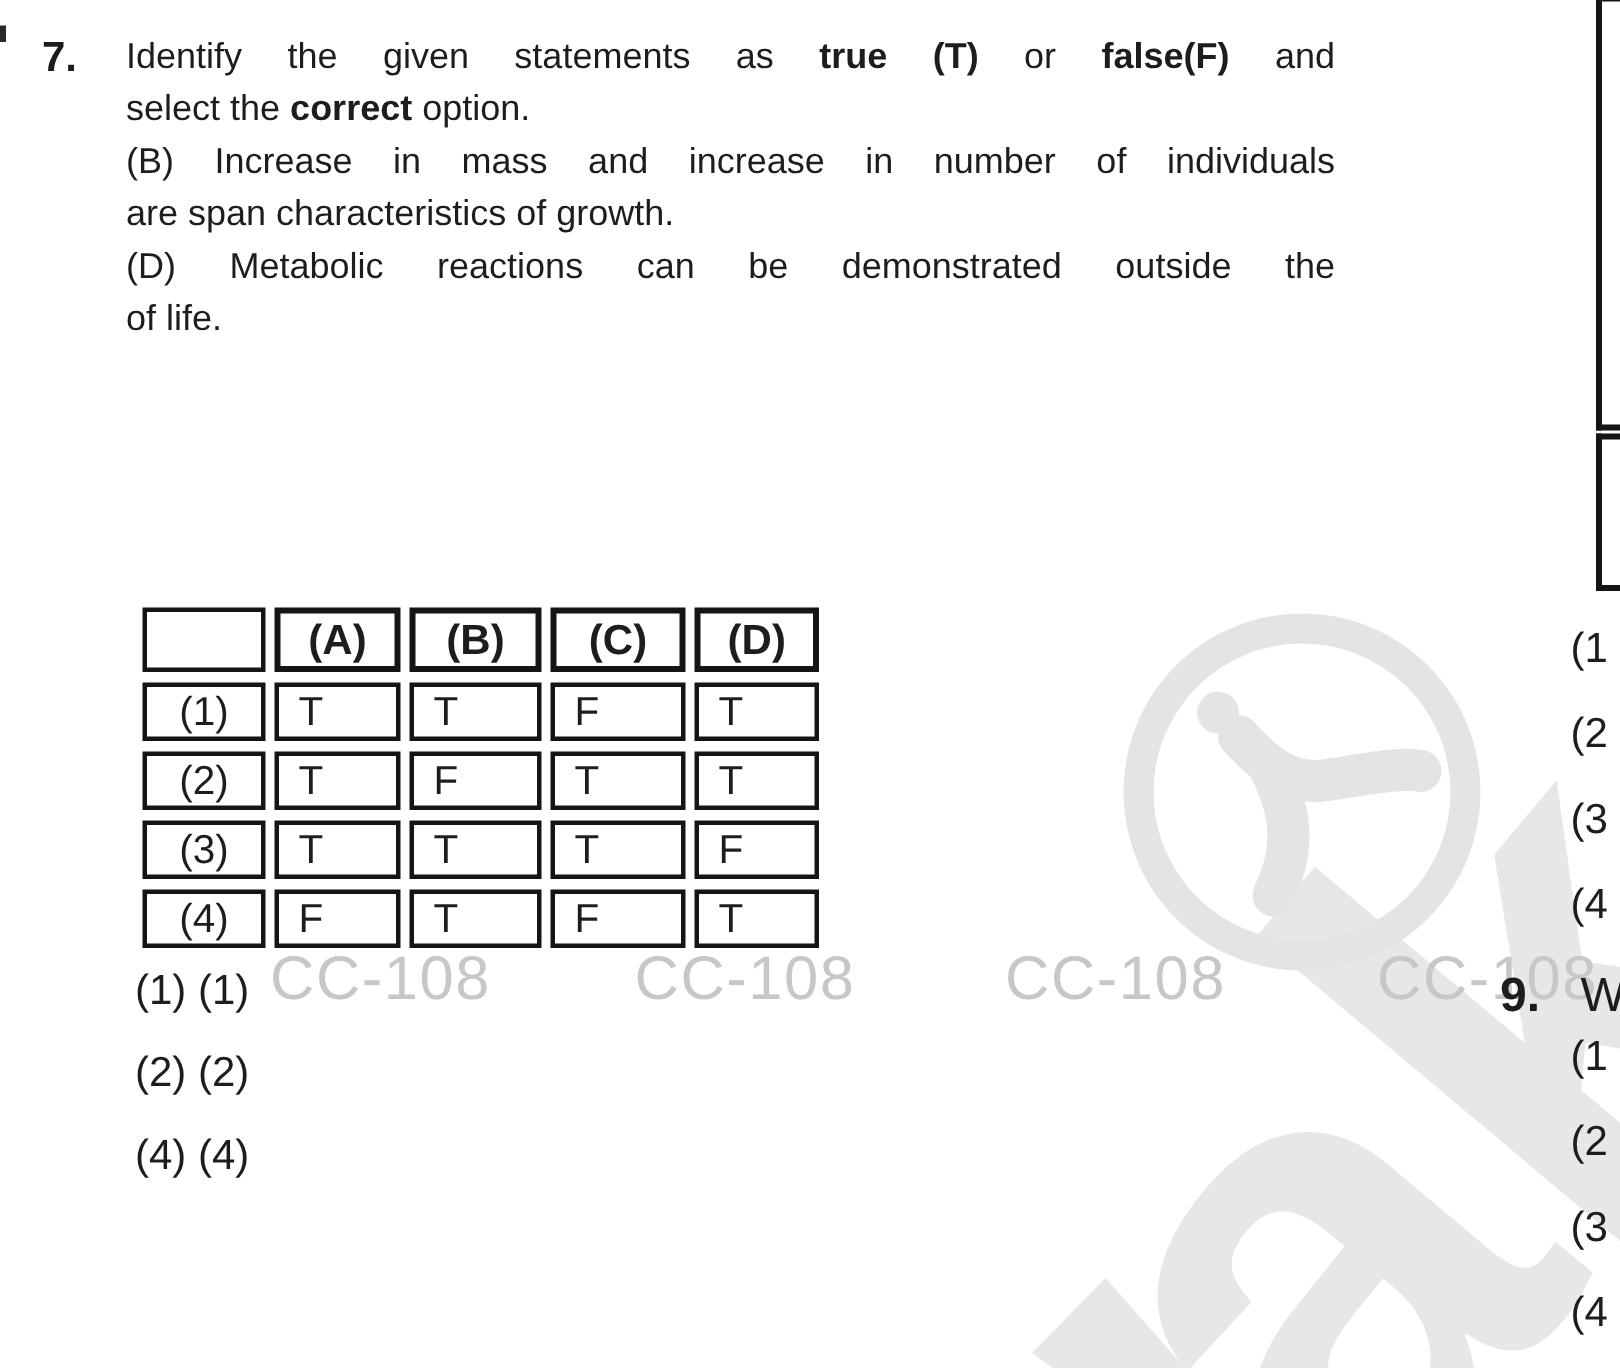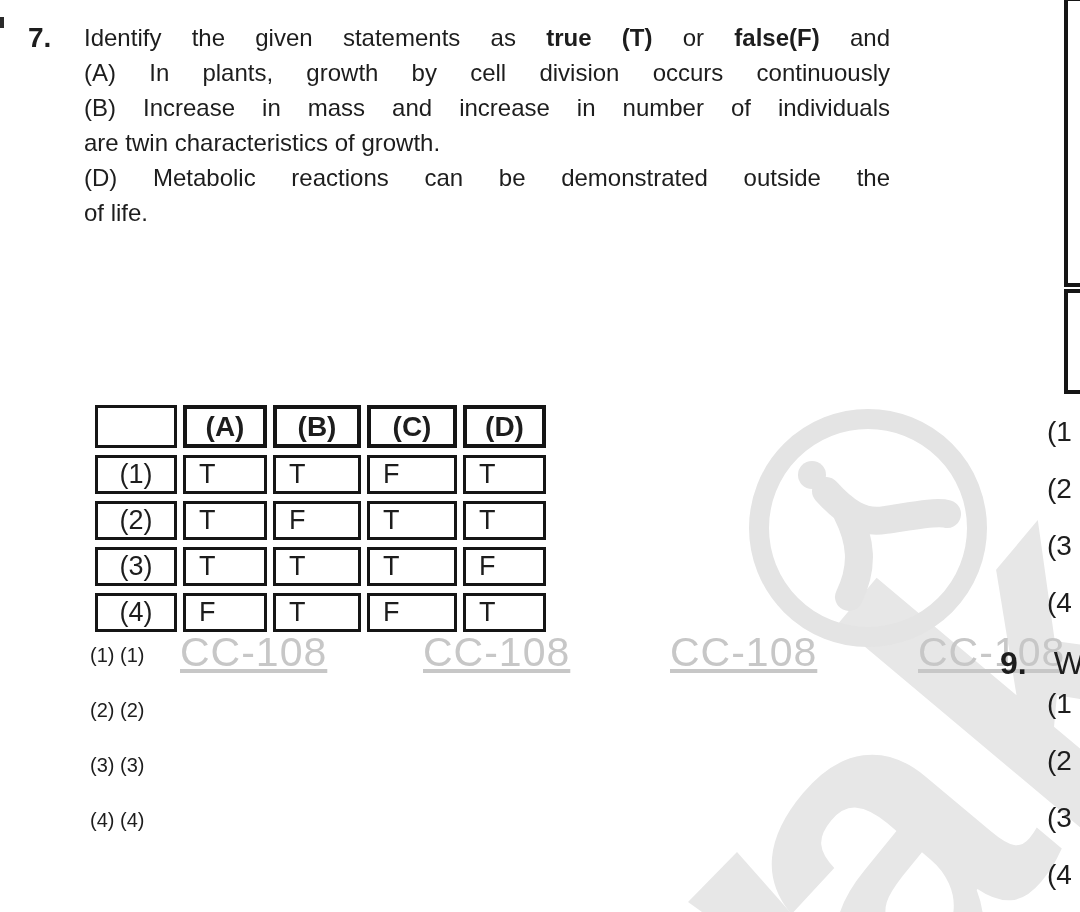--- a/index.html
+++ b/index.html
@@ -20,41 +20,41 @@
   .bigwm{
     font-family:"Liberation Sans","DejaVu Sans",sans-serif;
     font-weight:bold;font-size:440px;fill:var(--big-wm);
   }
   .bigwm-frag{fill:var(--big-wm);}
   .lg{fill:none;stroke:var(--logo-wm);stroke-width:20px;}
   .lgf{fill:var(--logo-wm);}
   .lgp{fill:none;stroke:var(--logo-wm);stroke-width:28px;stroke-linecap:round;}
   .codewm span{
     position:absolute;top:629px;z-index:1;
-    font-size:41px;color:var(--code-wm);letter-spacing:1px;text-decoration:underline;
+    font-size:41px;color:var(--code-wm);letter-spacing:1px;
   }
   
   .qnum{position:absolute;left:28px;top:22px;z-index:2;font-size:28px;font-weight:bold;}
   .qtext{position:absolute;left:84px;top:20px;width:806px;z-index:2;font-size:24px;line-height:35px;}
   .tline{height:35px;white-space:nowrap;}
   .tline.just{text-align:justify;text-align-last:justify;white-space:normal;}
   .tline b{font-weight:bold;}
   
   .tftable{
     position:absolute;left:89px;top:398px;z-index:2;
     border-collapse:separate;border-spacing:6px 7px;
   }
   .tftable th,.tftable td{box-sizing:border-box;vertical-align:middle;font-size:27px;background:#fff;}
   .tftable th{height:43px;border:4px solid var(--border);font-weight:bold;text-align:center;font-size:28px;}
   .tftable th.empty{border-width:3px;}
   .tftable td{height:33px;border:3px solid var(--border);}
   .tftable td.lbl{text-align:center;}
   .tftable td.val{text-align:left;padding-left:13px;}
   
-  .opts{position:absolute;left:90px;top:644px;z-index:2;font-size:20px;}
+  .opts{position:absolute;left:90px;top:644px;z-index:2;font-size:28px;}
   .opt{height:55px;}
   
   .rbox{position:absolute;width:24px;z-index:2;border:4px solid var(--border);border-right:none;}
   .rbox1{left:1064px;top:-3px;height:282px;}
   .rbox2{left:1064px;top:289px;height:97px;}
   .ropts{position:absolute;left:1047px;z-index:2;font-size:28px;}
   .ropts.r1{top:416px;}
   .ropts.r2{top:688px;}
   .ritem{height:57px;}
   .q9line{position:absolute;left:1000px;top:645px;z-index:2;font-size:32px;white-space:nowrap;}
@@ -81,23 +81,23 @@
       <span style="left: 180px;">CC-108</span>
       <span style="left: 423px;">CC-108</span>
       <span style="left: 670px;">CC-108</span>
       <span style="left: 918px;">CC-108</span>
     </div>
 
   <div class="qnum">7.</div>
 
   <div class="qtext" id="qlines">
       <div class="tline just"><span>Identify the given statements as </span><b>true (T)</b><span> or </span><b>false(F)</b><span> and</span></div>
-      <div class="tline just"><span>(A) In plants, growth by cell division occurs continuously</span></div>
+      <div class="tline"><span>select the </span><b>correct</b><span> option.</span></div>
       <div class="tline just"><span>(B) Increase in mass and increase in number of individuals</span></div>
-      <div class="tline"><span>are twin characteristics of growth.</span></div>
+      <div class="tline"><span>are span characteristics of growth.</span></div>
       <div class="tline just"><span>(D) Metabolic reactions can be demonstrated outside the</span></div>
       <div class="tline"><span>of life.</span></div>
     </div>
 
   <table class="tftable" id="tftable">
     <colgroup>
       <col style="width:82px">
         <col style="width:84px">
         <col style="width:88px">
       <col style="width:90px">
@@ -138,21 +138,20 @@
           <td class="val">T</td>
           <td class="val">F</td>
           <td class="val">T</td>
         </tr>
       </tbody>
     </table>
 
   <div class="opts" id="opts">
       <div class="opt">(1) (1)</div>
       <div class="opt">(2) (2)</div>
-      <div class="opt">(3) (3)</div>
       <div class="opt">(4) (4)</div>
     </div>
 
   <div class="rbox rbox1"></div>
   <div class="rbox rbox2"></div>
 
   <div class="ropts r1" id="ropts1">
       <div class="ritem">(1</div>
       <div class="ritem">(2</div>
       <div class="ritem">(3</div>

